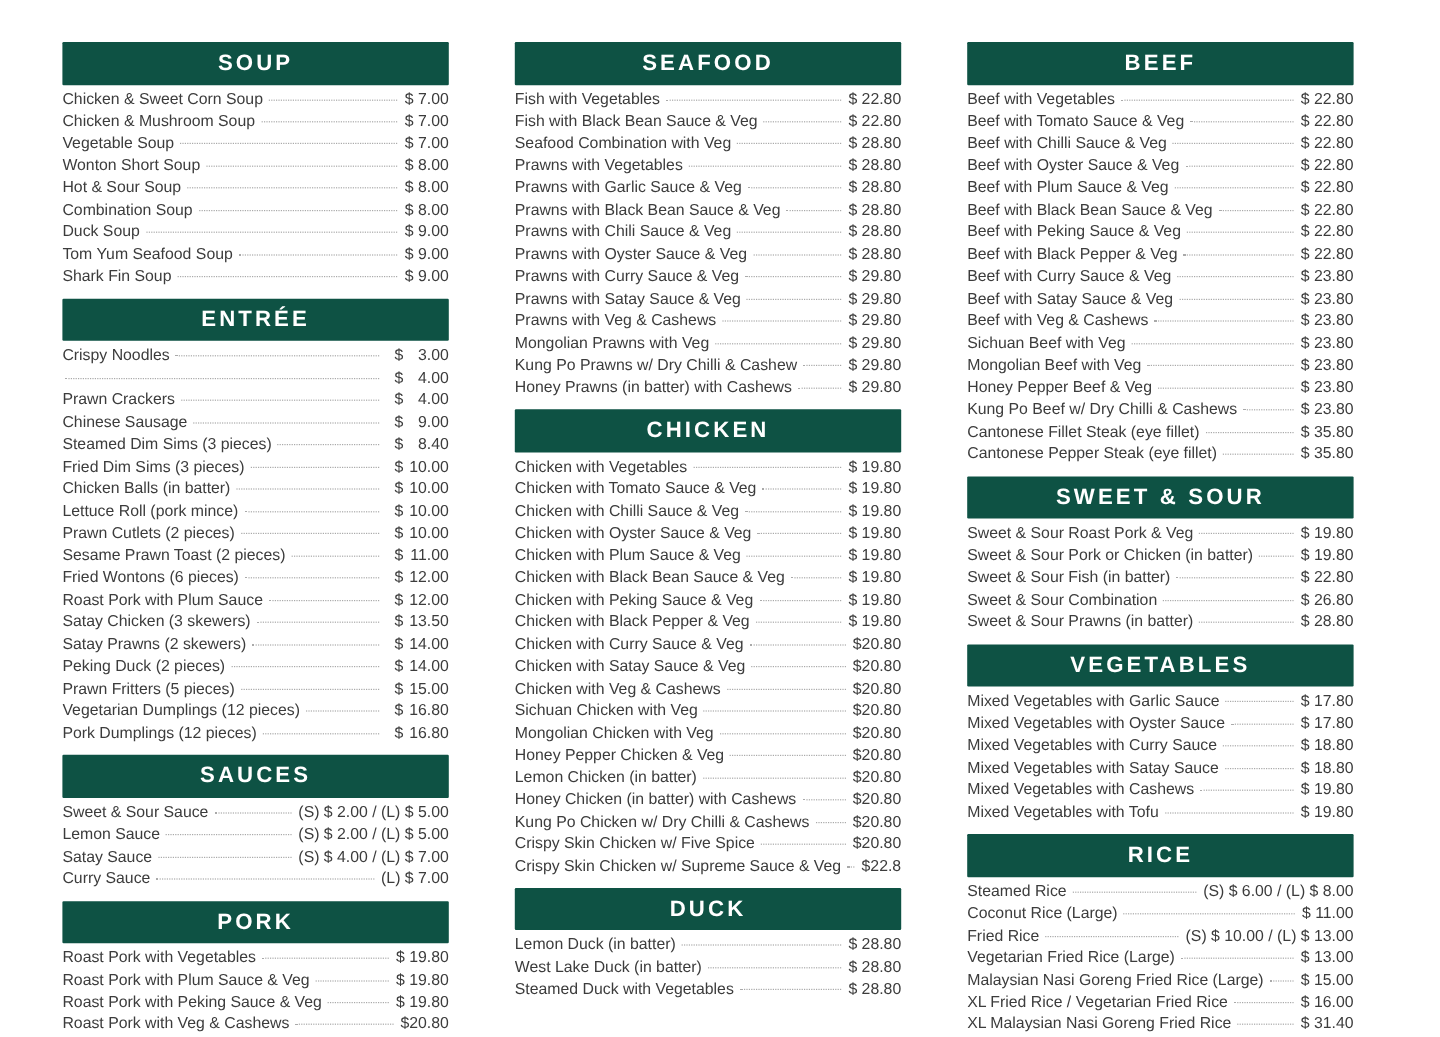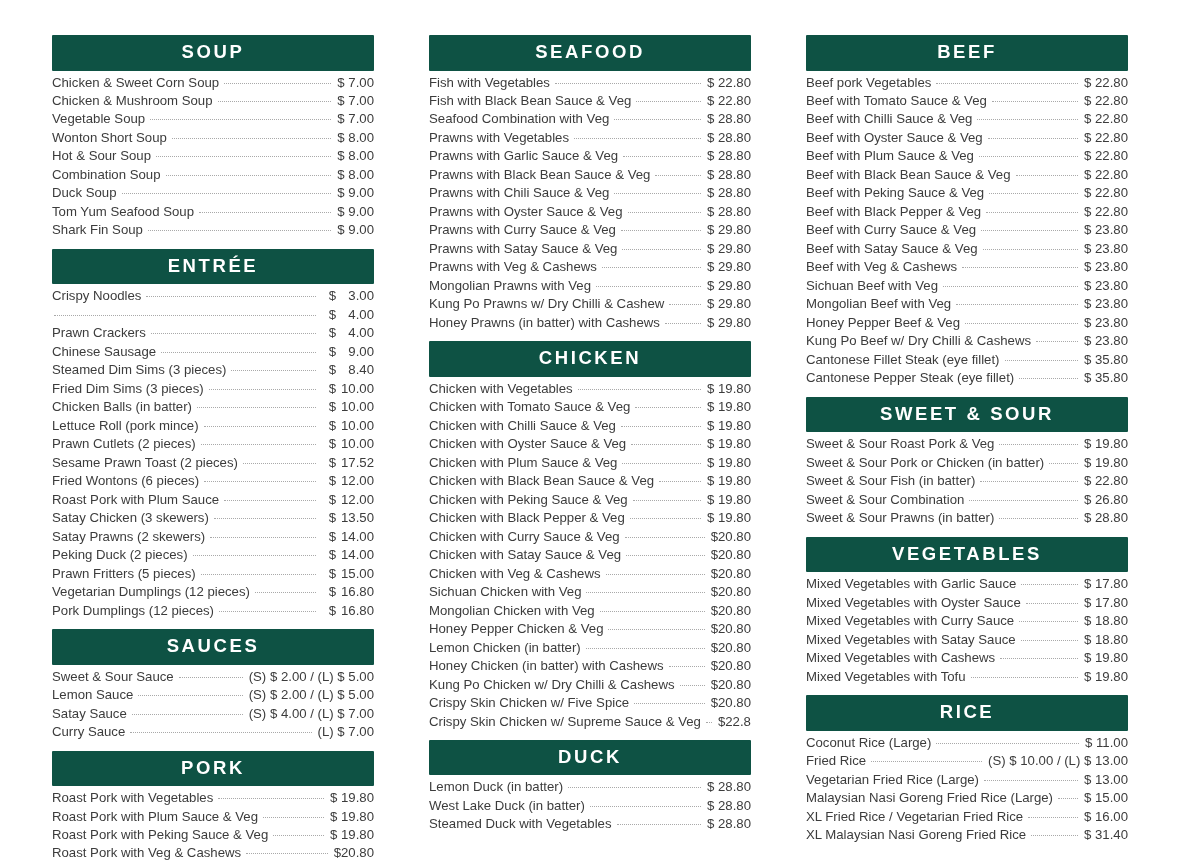--- a/index.html
+++ b/index.html
@@ -202,21 +202,21 @@
             <span class="item-price split">
               <span class="cur">$</span>
               <span class="num">10.00</span>
             </span>
           </div>
           <div class="item-row">
             <span class="item-name">Sesame Prawn Toast (2 pieces)</span>
             <span class="item-leader"></span>
             <span class="item-price split">
               <span class="cur">$</span>
-              <span class="num">17.52</span>
+              <span class="num">11.00</span>
             </span>
           </div>
           <div class="item-row">
             <span class="item-name">Fried Wontons (6 pieces)</span>
             <span class="item-leader"></span>
             <span class="item-price split">
               <span class="cur">$</span>
               <span class="num">12.00</span>
             </span>
           </div>
@@ -524,21 +524,21 @@
             <span class="item-price">$ 28.80</span>
           </div>
         </div>
       </div>
     </div>
     <div class="menu-column dense">
       <div class="section">
         <div class="section-header">BEEF</div>
         <div class="section-items">
           <div class="item-row">
-            <span class="item-name">Beef pork Vegetables</span>
+            <span class="item-name">Beef with Vegetables</span>
             <span class="item-leader"></span>
             <span class="item-price">$ 22.80</span>
           </div>
           <div class="item-row">
             <span class="item-name">Beef with Tomato Sauce &amp; Veg</span>
             <span class="item-leader"></span>
             <span class="item-price">$ 22.80</span>
           </div>
           <div class="item-row">
             <span class="item-name">Beef with Chilli Sauce &amp; Veg</span>
@@ -678,20 +678,25 @@
           <div class="item-row">
             <span class="item-name">Mixed Vegetables with Tofu</span>
             <span class="item-leader"></span>
             <span class="item-price">$ 19.80</span>
           </div>
         </div>
       </div>
       <div class="section">
         <div class="section-header">RICE</div>
         <div class="section-items">
+          <div class="item-row">
+            <span class="item-name">Steamed Rice</span>
+            <span class="item-leader"></span>
+            <span class="item-price">(S) $ 6.00 / (L) $ 8.00</span>
+          </div>
           <div class="item-row">
             <span class="item-name">Coconut Rice (Large)</span>
             <span class="item-leader"></span>
             <span class="item-price">$ 11.00</span>
           </div>
           <div class="item-row">
             <span class="item-name">Fried Rice</span>
             <span class="item-leader"></span>
             <span class="item-price">(S) $ 10.00 / (L) $ 13.00</span>
           </div>

